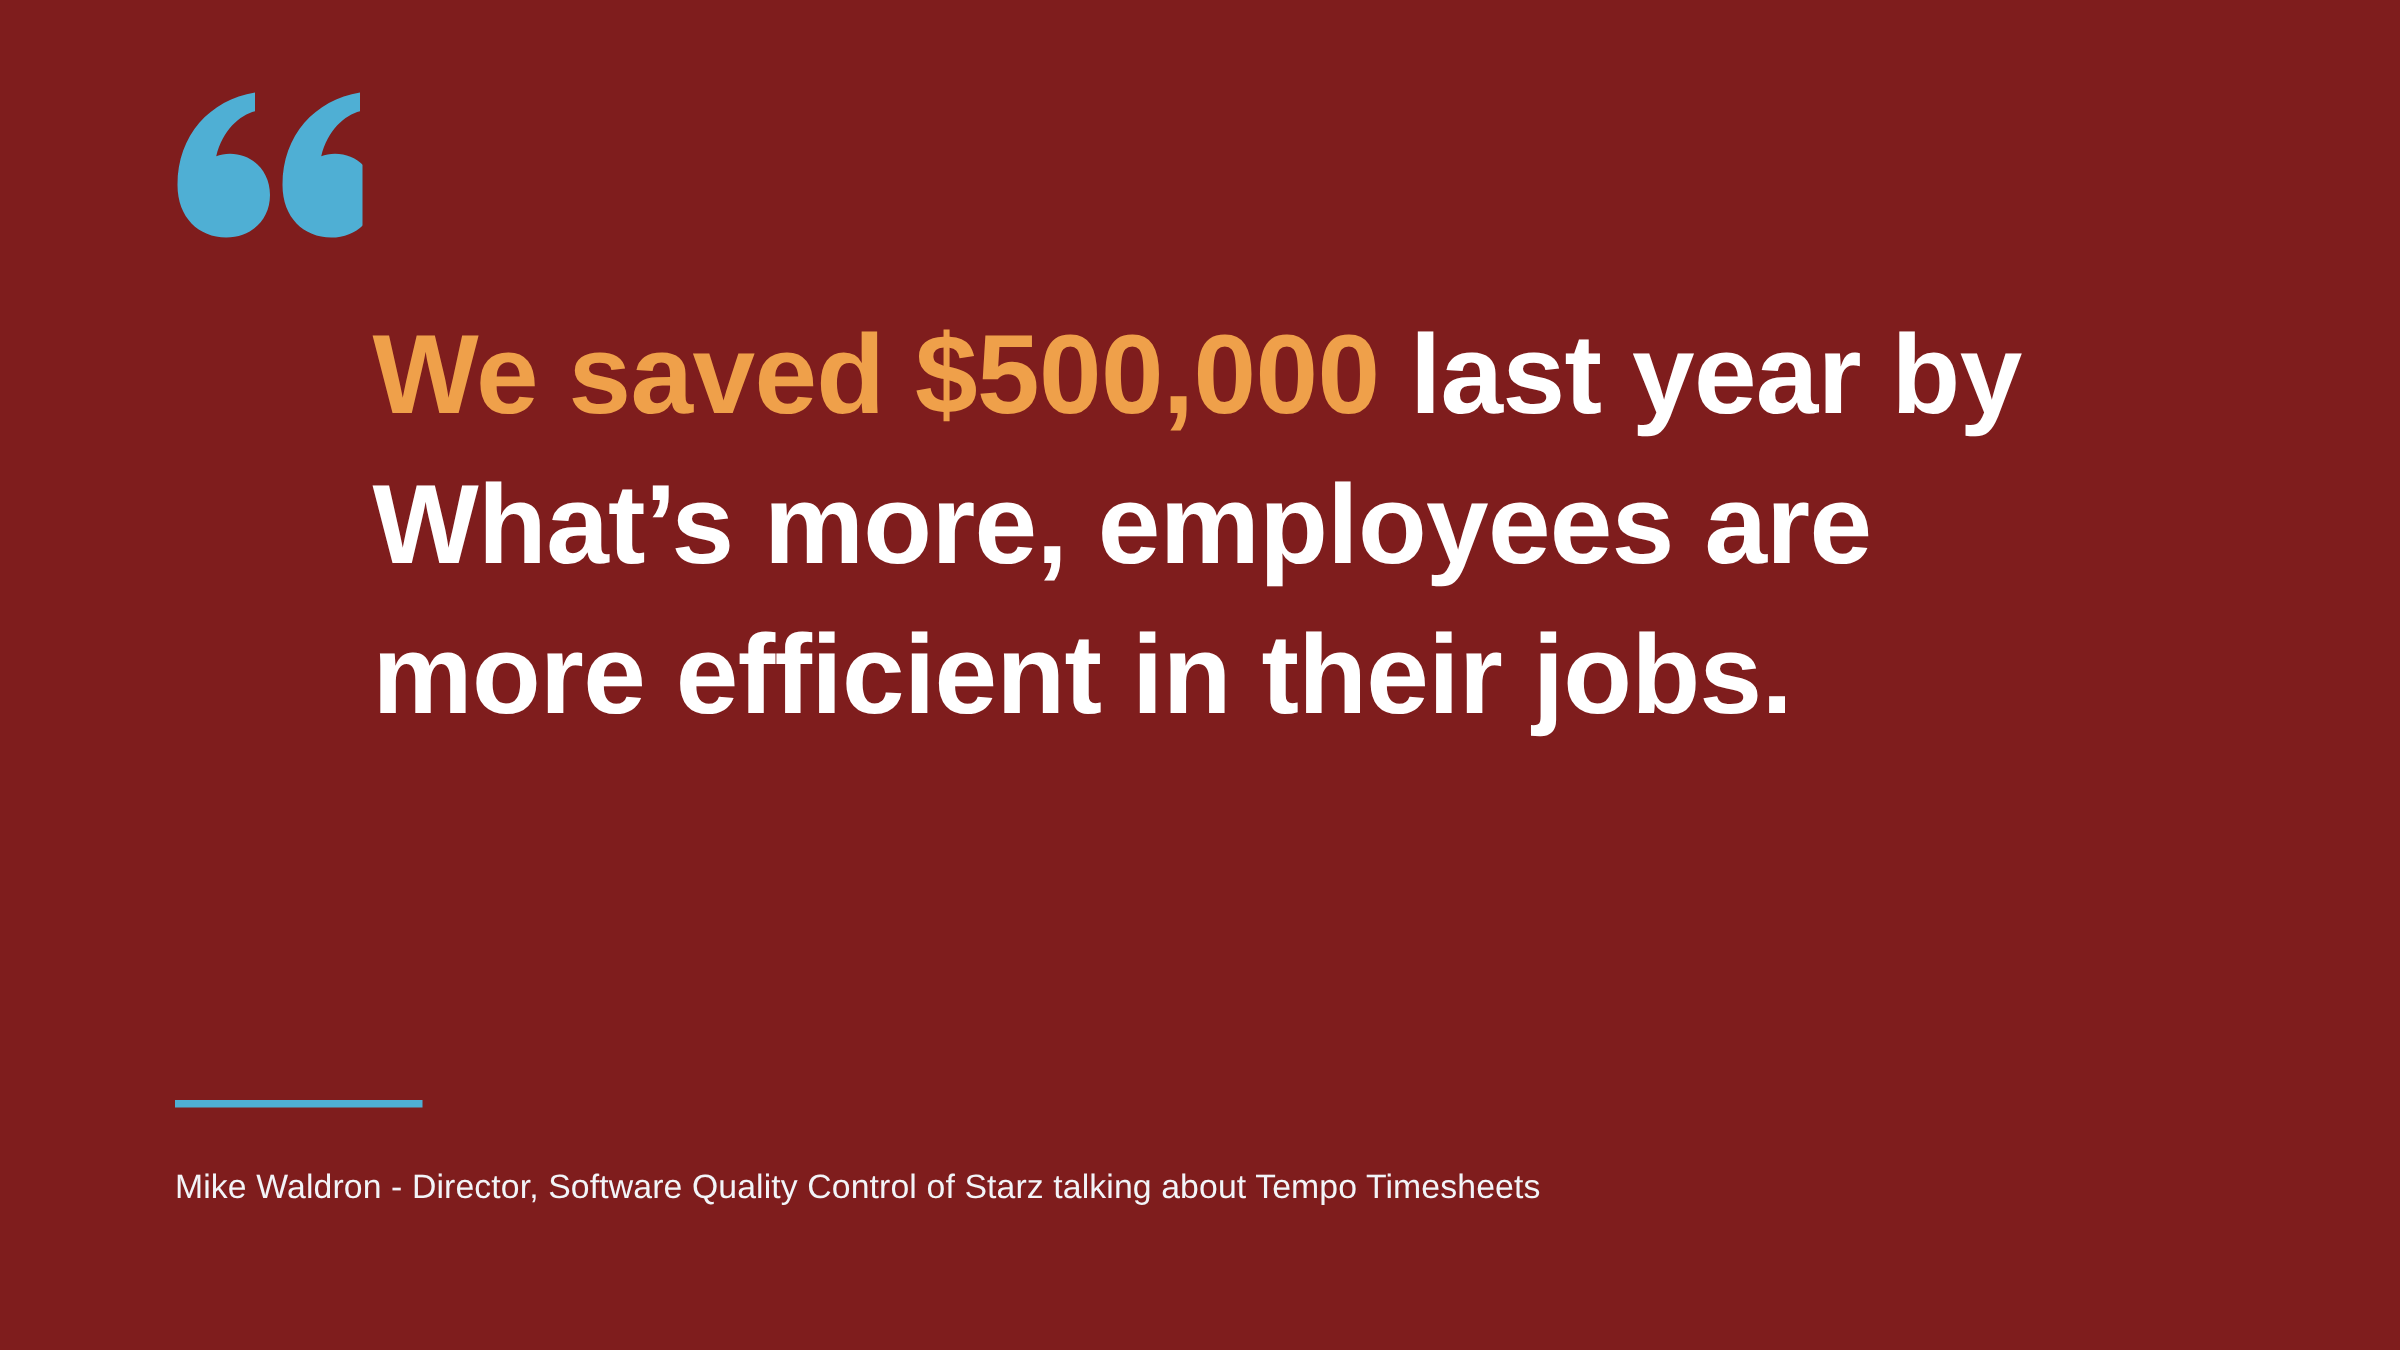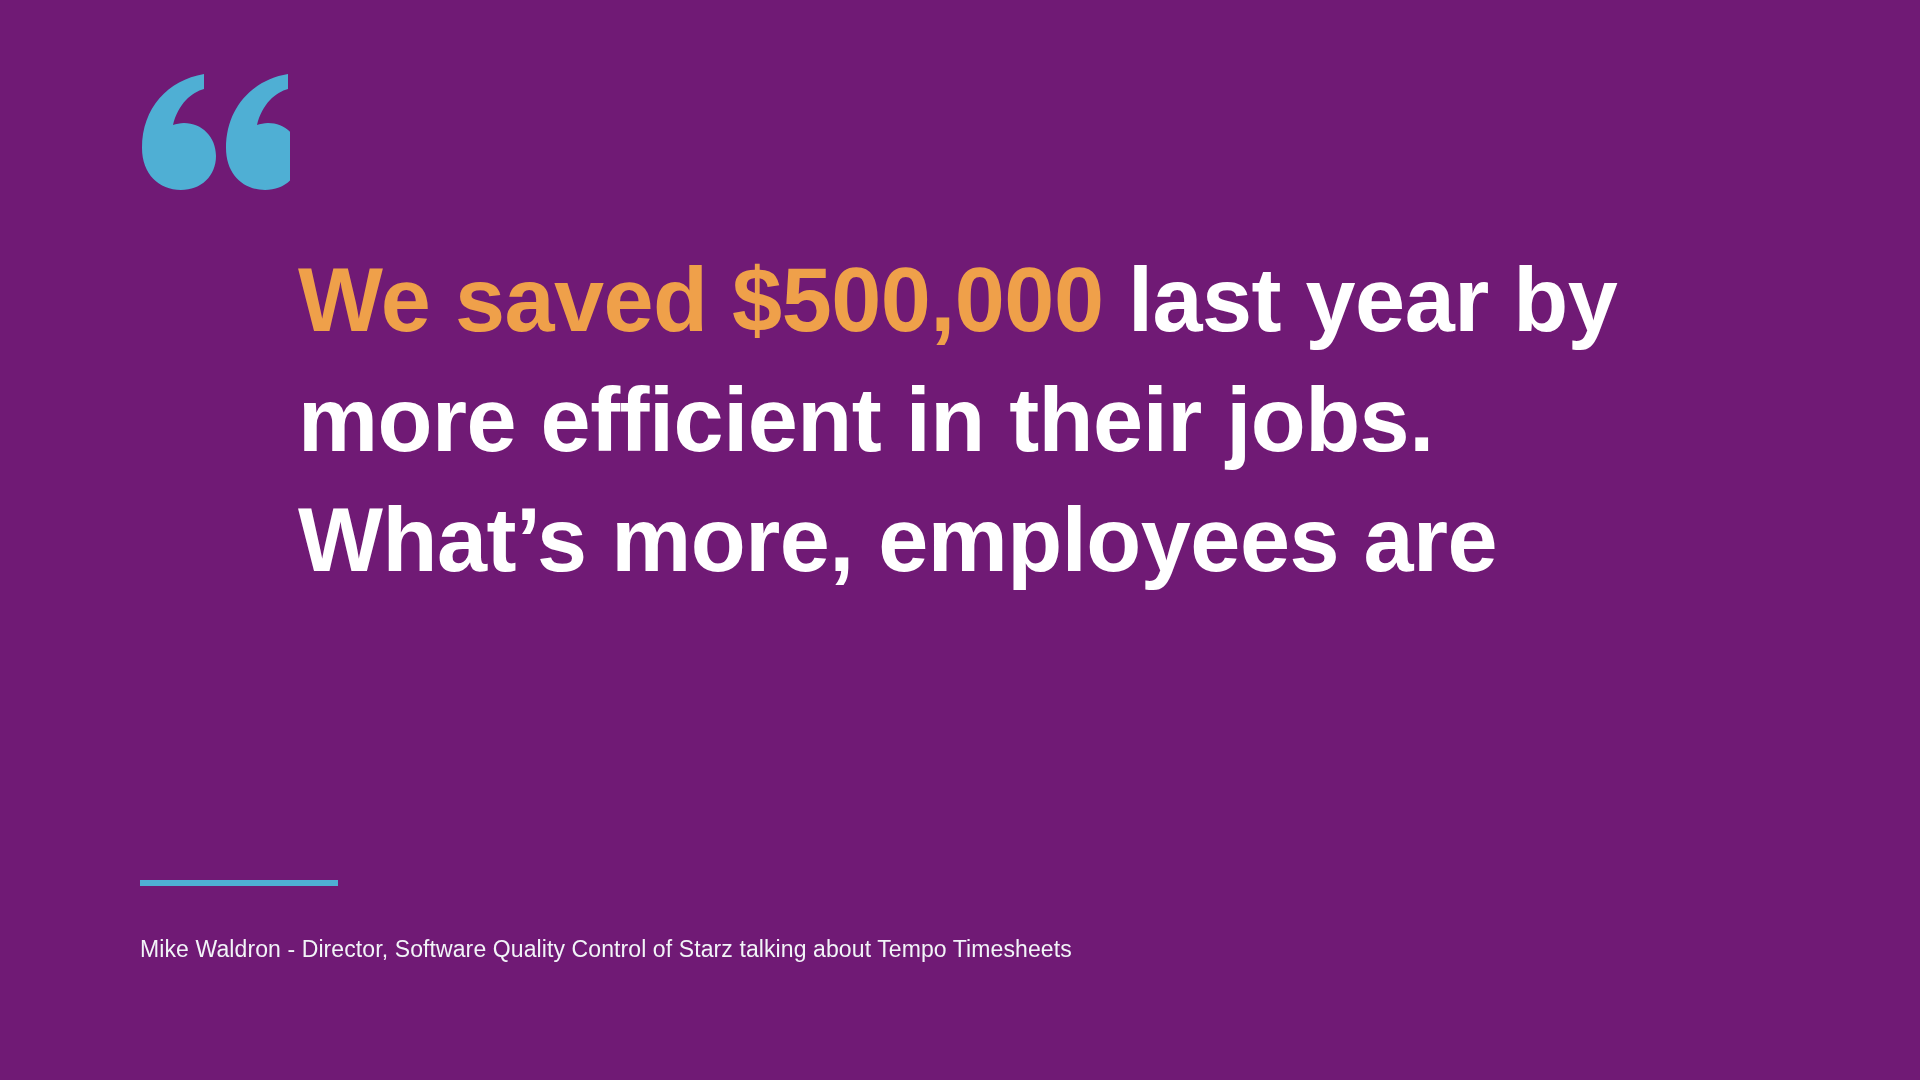--- a/index.html
+++ b/index.html
@@ -12,21 +12,21 @@
 
   body {
     background: #111f42;
     font-family: "Liberation Sans", sans-serif;
     position: relative;
   }
 
   .slide {
     position: absolute;
     inset: 0;
-    background: #701a75;
+    background: #7f1d1d;
   }
 
   
   .quote-mark {
     position: absolute;
     left: 140px;
     top: 68px;
     width: 150px;
     height: 125px;
   }
@@ -59,21 +59,21 @@
     width: 198px;
     height: 6px;
     background: #4fafd4;
   }
 
   
   .attribution {
     position: absolute;
     left: 140px;
     top: 932px;
-    font-size: 23px;
+    font-size: 27px;
     line-height: 34px;
     font-weight: 400;
     color: #f2f4f8;
     letter-spacing: 0.1px;
     white-space: nowrap;
   }
 </style>
 </head>
 <body>
 
@@ -81,21 +81,21 @@
 
   <div class="quote-mark">
     <svg viewBox="0 0 150 125" xmlns="http://www.w3.org/2000/svg" aria-hidden="true">
       <path d="M64 6 C28 12 2 40 2 80 C2 106 19 122 41 122 C61 122 76 108 76 88 C76 69 62 55 44 55 C40 55 36 56 33 57 C38 36 52 24 64 21 Z" fill="#4fafd4"></path>
       <path d="M148 6 C112 12 86 40 86 80 C86 106 103 122 125 122 C145 122 160 108 160 88 C160 69 146 55 128 55 C124 55 120 56 117 57 C122 36 136 24 148 21 Z" fill="#4fafd4"></path>
     </svg>
   </div>
 
   <div class="quote-body">
     <div class="quote-line"><span class="highlight">We saved $500,000</span><span> last year by</span></div>
+    <div class="quote-line"><span>What’s more, employees are</span></div>
     <div class="quote-line"><span>more efficient in their jobs.</span></div>
-    <div class="quote-line"><span>What’s more, employees are</span></div>
   </div>
 
   <div class="divider"></div>
 
   <div class="attribution">Mike Waldron - Director, Software Quality Control of Starz talking about Tempo Timesheets</div>
 
 </div>
 
 </body></html>

